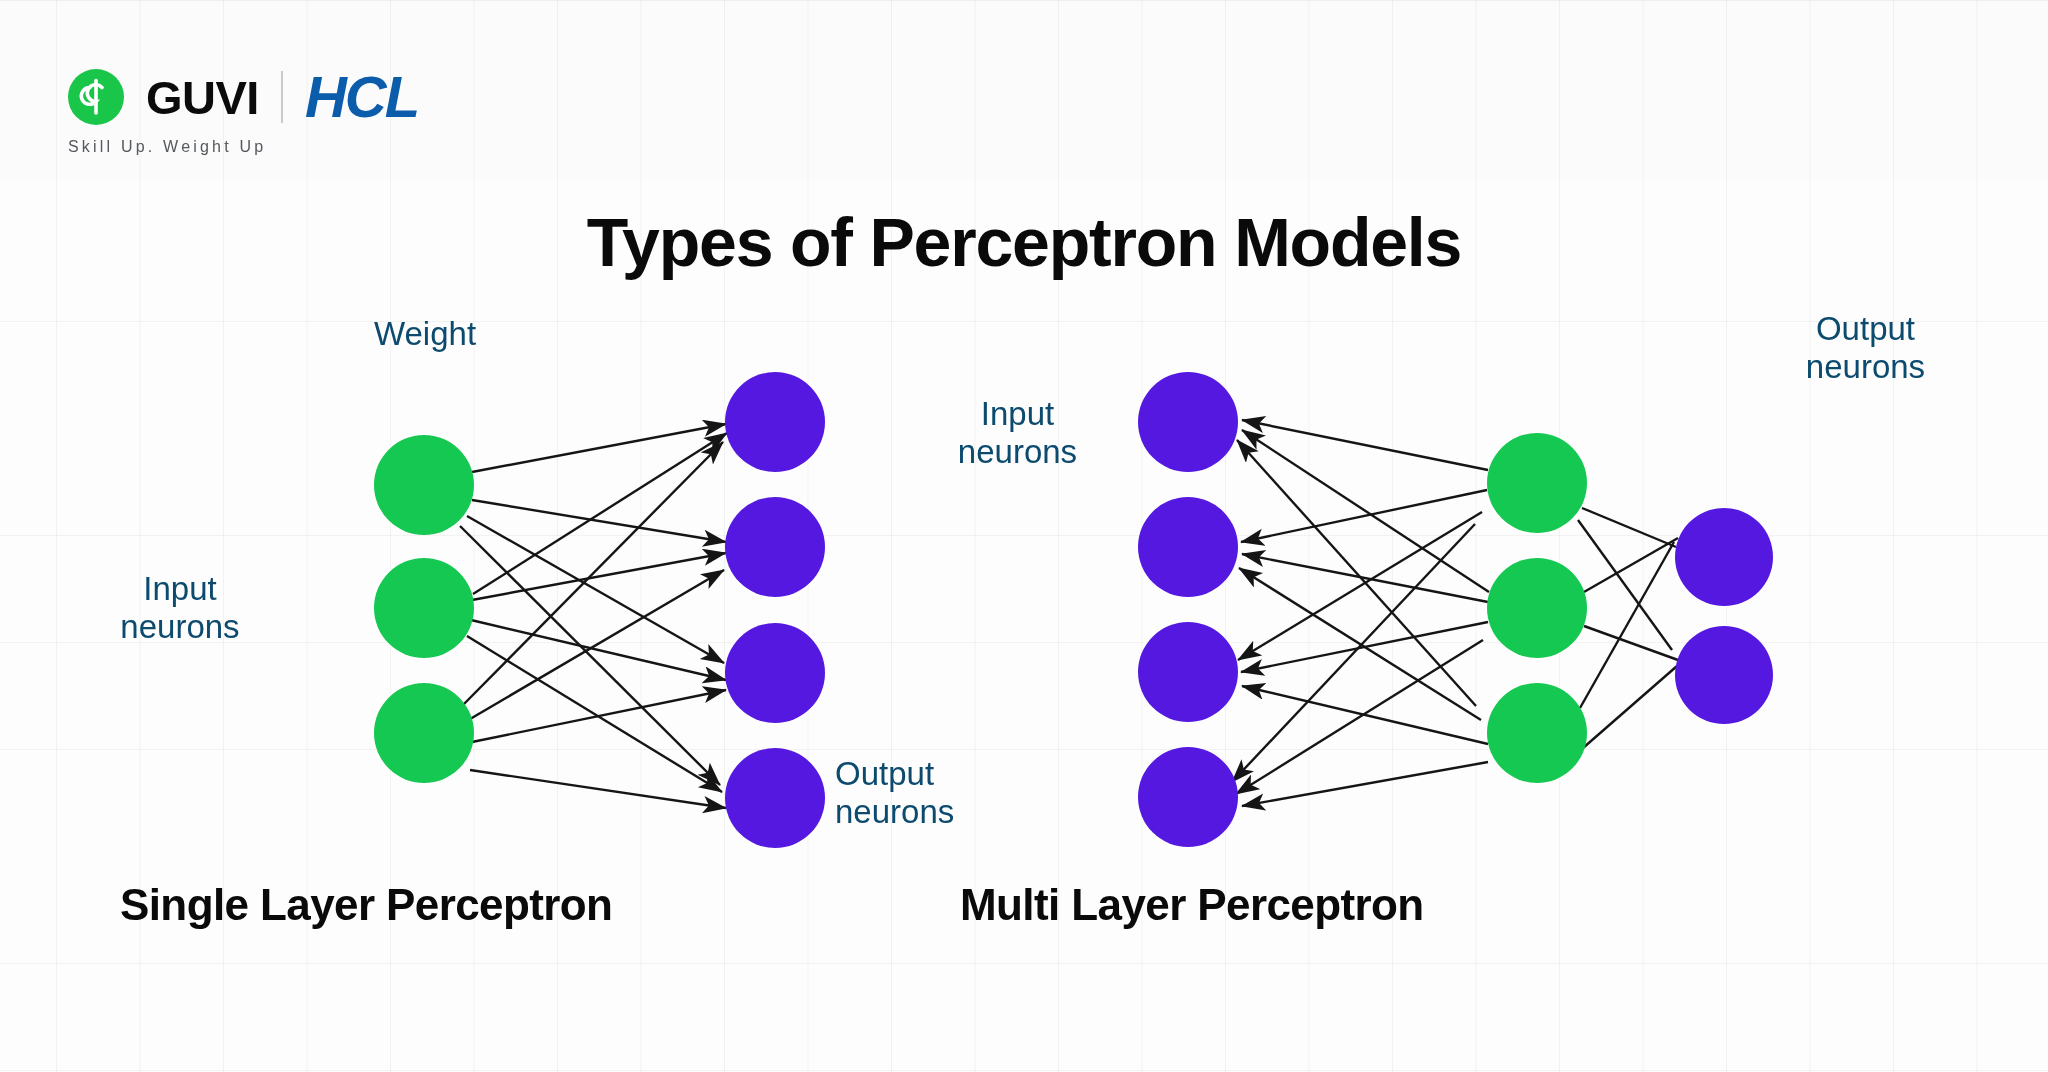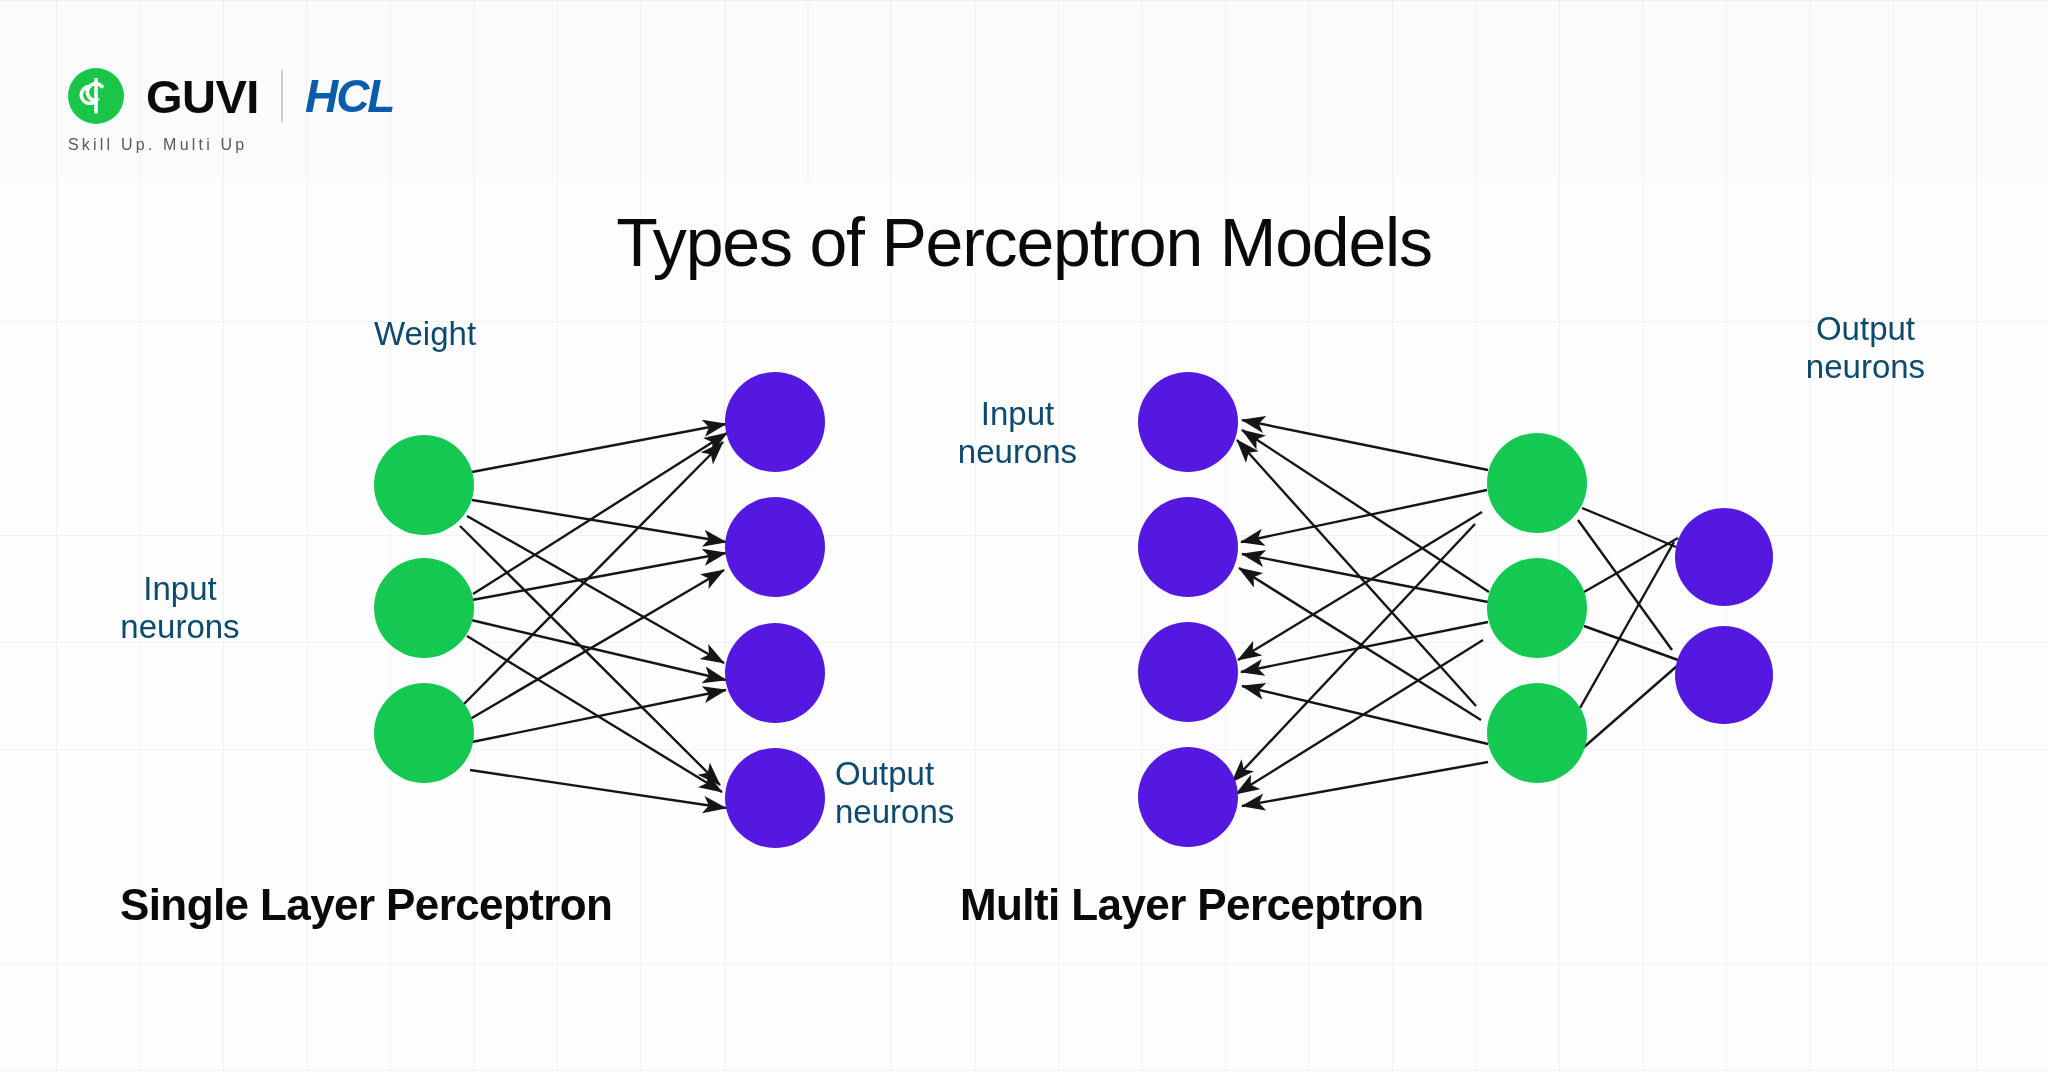--- a/index.html
+++ b/index.html
@@ -65,21 +65,21 @@
     letter-spacing: -0.5px;
     color: #0b0b0b;
     line-height: 1;
   }
   .logo-divider {
     width: 2px;
     height: 52px;
     background: #c9c9c9;
   }
   .hcl-word {
-    font-size: 46px;
+    font-size: 58px;
     font-weight: 900;
     font-style: italic;
     letter-spacing: -2px;
     color: #0b5cab;
     line-height: 1;
   }
   .tagline {
     margin-top: 12px;
     margin-left: 0px;
     font-size: 16px;
@@ -89,21 +89,21 @@
   }
 
   
   #page-title {
     position: absolute;
     left: 0;
     top: 203px;
     width: 2048px;
     text-align: center;
     font-size: 68px;
-    font-weight: 400;
+    font-weight: 700;
     letter-spacing: -1.2px;
     color: #0a0a0a;
   }
 
   
   .diagram {
     position: absolute;
     top: 330px;
     height: 600px;
   }
@@ -152,21 +152,21 @@
       <span class="guvi-mark">
         <svg width="34" height="38" viewBox="0 0 34 38" aria-hidden="true">
           <path d="M23 9.5 A8.4 8.4 0 1 0 17 23.5 A8.4 8.4 0 1 1 11 9.5" fill="none" stroke="#ffffff" stroke-width="3.6" stroke-linecap="round"></path>
           <line x1="17" y1="2.5" x2="17" y2="35" stroke="#ffffff" stroke-width="3.6" stroke-linecap="round"></line>
         </svg>
       </span>
       <span class="guvi-word">GUVI</span>
       <span class="logo-divider"></span>
       <span class="hcl-word">HCL</span>
     </div>
-    <div class="tagline">Skill Up. Multi Up</div>
+    <div class="tagline">Skill Up. Weight Up</div>
   </div>
 
   <div id="page-title">Types of Perceptron Models</div>
 
   <div class="diagram" id="diagram-slp">
     <svg class="netsvg" viewBox="0 0 820 600" preserveAspectRatio="none">
       <defs>
         <marker id="ah1" markerWidth="11" markerHeight="11" refX="9.6" refY="3.6" orient="auto" markerUnits="strokeWidth">
           <path d="M0,0 L10,3.6 L0,7.2 L2.4,3.6 z" fill="#151515"></path>
         </marker>

